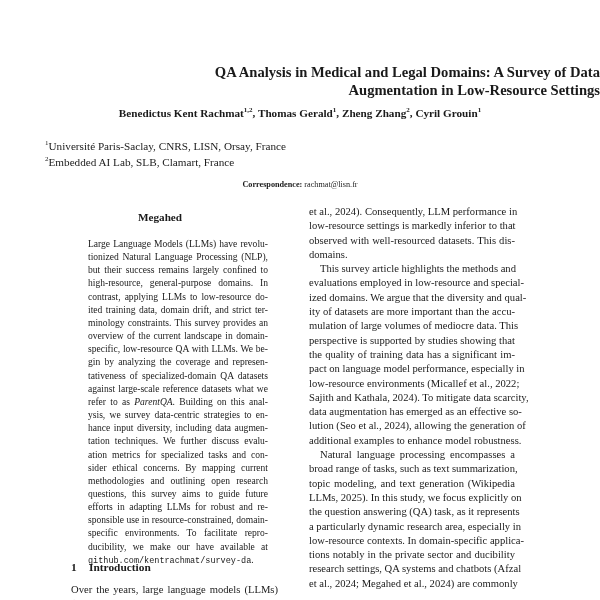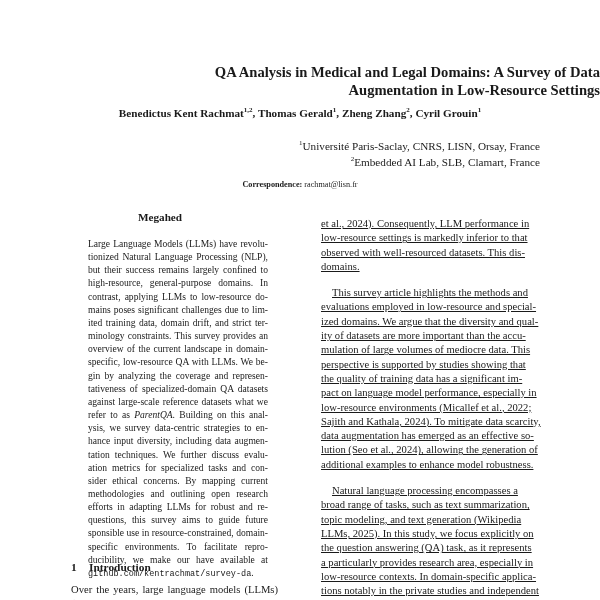--- a/index.html
+++ b/index.html
@@ -1,31 +1,31 @@
 <!DOCTYPE html>
 <html><head>
 <meta charset="utf-8">
 <style>
   html, body { margin: 0; padding: 0; background: #ffffff; }
   body { width: 600px; height: 600px; overflow: hidden; position: relative; font-family: "Liberation Serif", "DejaVu Serif", serif; color: #1a1a1a; }
   .title { position: absolute; top: 63px; left: 0; width: 600px; text-align: right; font-weight: bold; font-size: 14.6px; line-height: 18px; }
   .authors { position: absolute; top: 106px; left: 0; width: 600px; text-align: center; font-weight: bold; font-size: 11.2px; }
   .authors sup { font-size: 7px; margin-top: 32px; }
-  .affil { position: absolute; top: 137px; left: 0; width: 540px; text-align: right; font-size: 11.2px; line-height: 13.5px; }
+  .affil { position: absolute; top: 137px; left: 0; width: 540px; text-align: left; font-size: 11.2px; line-height: 13.5px; padding-left: 45px; }
   .affil sup { font-size: 7px; }
   .corr { position: absolute; top: 180px; left: 0; width: 600px; text-align: center; font-size: 8.2px; }
   .corr b { font-weight: bold; }
   .abs-head { position: absolute; top: 211px; left: 60px; width: 200px; text-align: center; font-weight: bold; font-size: 11.2px; }
   .abstract { position: absolute; top: 237px; left: 88px; width: 180px; font-size: 9.55px; line-height: 13.15px; text-align: justify; }
   .abstract .mono { font-family: "Liberation Mono", "DejaVu Sans Mono", monospace; font-size: 8.5px; margin-top: 46px; }
   .sec-head { position: absolute; top: 561px; left: 71px; font-weight: bold; font-size: 11.4px; }
   .sec-head .num { display: inline-block; width: 18px; }
   .intro { position: absolute; top: 583px; left: 71px; width: 207px; font-size: 10.6px; line-height: 14.3px; text-align: justify; }
   .rightcol { position: absolute; top: 205px; left: 309px; width: 206px; font-size: 10.6px; line-height: 14.3px; text-align: justify; }
-  .rightcol p { margin: 12px; text-decoration: underline; }
+  .rightcol p { margin: 0; }
   .line { display: block; text-align: justify; text-align-last: justify; white-space: nowrap; }
   .line.last { text-align-last: left; }
 </style>
 </head>
 <body>
 
 <div class="title">
   <div>QA Analysis in Medical and Legal Domains: A Survey of Data</div>
   <div>Augmentation in Low-Resource Settings</div>
 </div>
@@ -45,37 +45,36 @@
 </div>
 
 <div class="abs-head">Megahed</div>
 
 <div class="abstract" id="abstract-body">
     <span class="line">Large Language Models (LLMs) have revolu-</span>
     <span class="line">tionized Natural Language Processing (NLP),</span>
     <span class="line">but their success remains largely confined to</span>
     <span class="line">high-resource, general-purpose domains.  In</span>
     <span class="line">contrast, applying LLMs to low-resource do-</span>
-    <span class="line">mains poses significant challenges due to lim-</span>
     <span class="line">ited training data, domain drift, and strict ter-</span>
     <span class="line">minology constraints. This survey provides an</span>
     <span class="line">overview of the current landscape in domain-</span>
     <span class="line">specific, low-resource QA with LLMs. We be-</span>
     <span class="line">gin by analyzing the coverage and represen-</span>
     <span class="line">tativeness of specialized-domain QA datasets</span>
     <span class="line">against large-scale reference datasets what we</span>
     <span class="line">refer to as <i>ParentQA</i>. Building on this anal-</span>
     <span class="line">ysis, we survey data-centric strategies to en-</span>
     <span class="line">hance input diversity, including data augmen-</span>
     <span class="line">tation techniques.  We further discuss evalu-</span>
     <span class="line">ation metrics for specialized tasks and con-</span>
     <span class="line">sider ethical concerns.  By mapping current</span>
     <span class="line">methodologies and outlining open research</span>
+    <span class="line">questions, this survey aims to guide future</span>
     <span class="line">efforts in adapting LLMs for robust and re-</span>
-    <span class="line">questions, this survey aims to guide future</span>
     <span class="line">sponsible use in resource-constrained, domain-</span>
     <span class="line">specific environments.   To facilitate repro-</span>
     <span class="line">ducibility, we make our have available at</span>
     <span class="line last"><span class="mono">github.com/kentrachmat/survey-da</span><span>.</span></span>
   </div>
 
 <div class="sec-head">
   <span class="num">1</span><span>Introduction</span>
 </div>
 
@@ -105,19 +104,19 @@
       <span class="line">data augmentation has emerged as an effective so-</span>
       <span class="line">lution (Seo et al., 2024), allowing the generation of</span>
       <span class="line last">additional examples to enhance model robustness.</span>
     </p>
     <p>
       <span class="line" style="padding-left: 11px;">Natural language processing encompasses a</span>
       <span class="line">broad range of tasks, such as text summarization,</span>
       <span class="line">topic modeling, and text generation (Wikipedia</span>
       <span class="line">LLMs, 2025). In this study, we focus explicitly on</span>
       <span class="line">the question answering (QA) task, as it represents</span>
-      <span class="line">a particularly provides research area, especially in</span>
+      <span class="line">a particularly dynamic research area, especially in</span>
       <span class="line">low-resource contexts. In domain-specific applica-</span>
-      <span class="line">tions notably in the private studies and independent</span>
+      <span class="line">tions notably in the private sector and ducibility</span>
       <span class="line">research settings, QA systems and chatbots (Afzal</span>
       <span class="line">et al., 2024; Megahed et al., 2024) are commonly</span>
     </p>
   </div>
 
 </body></html>

